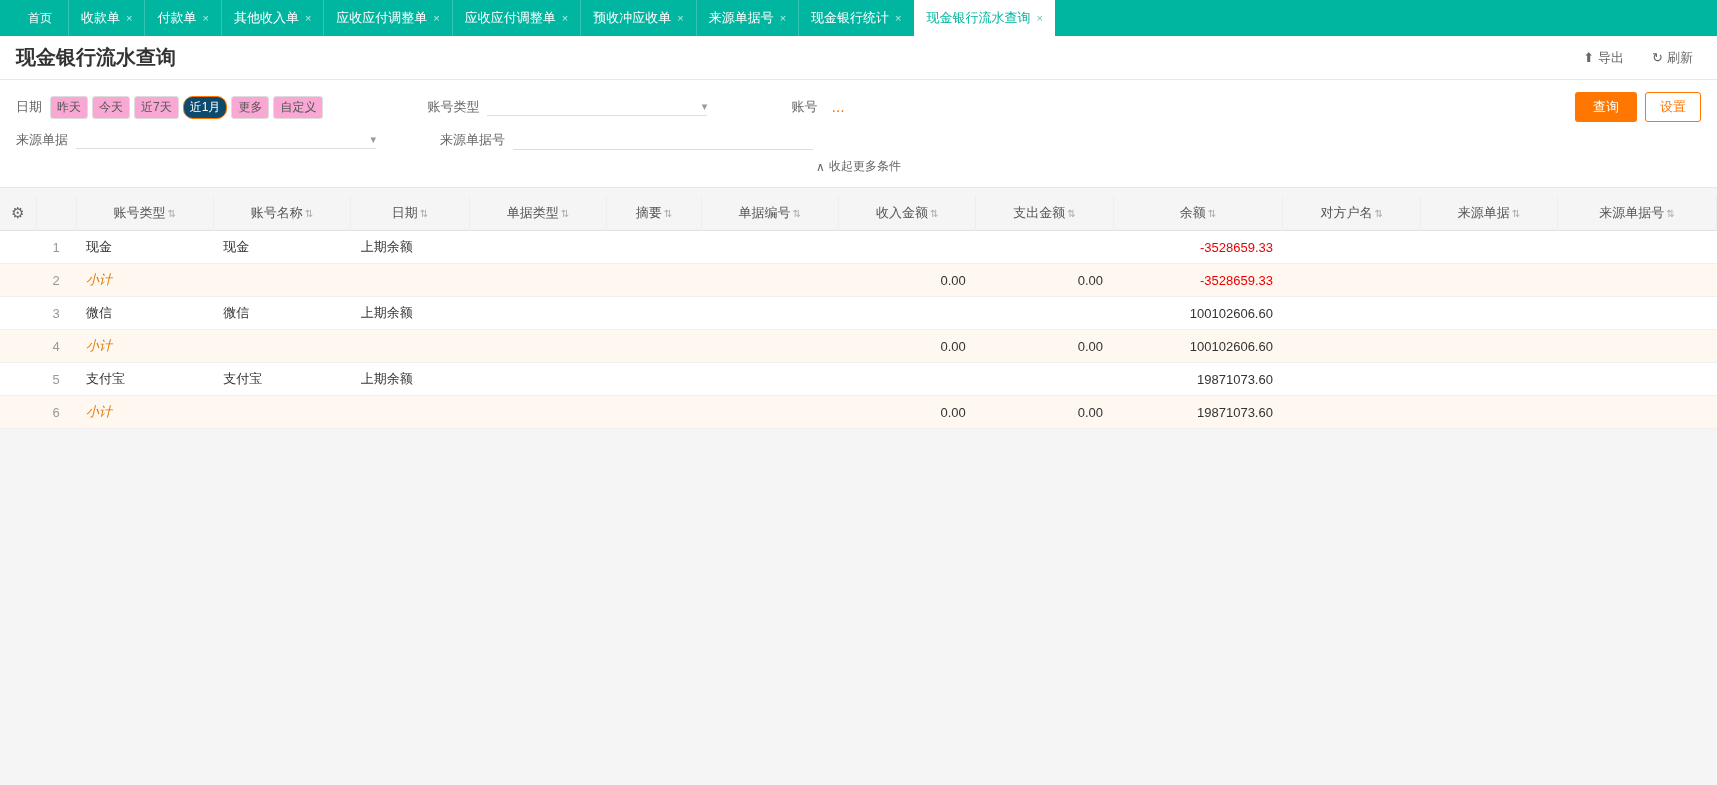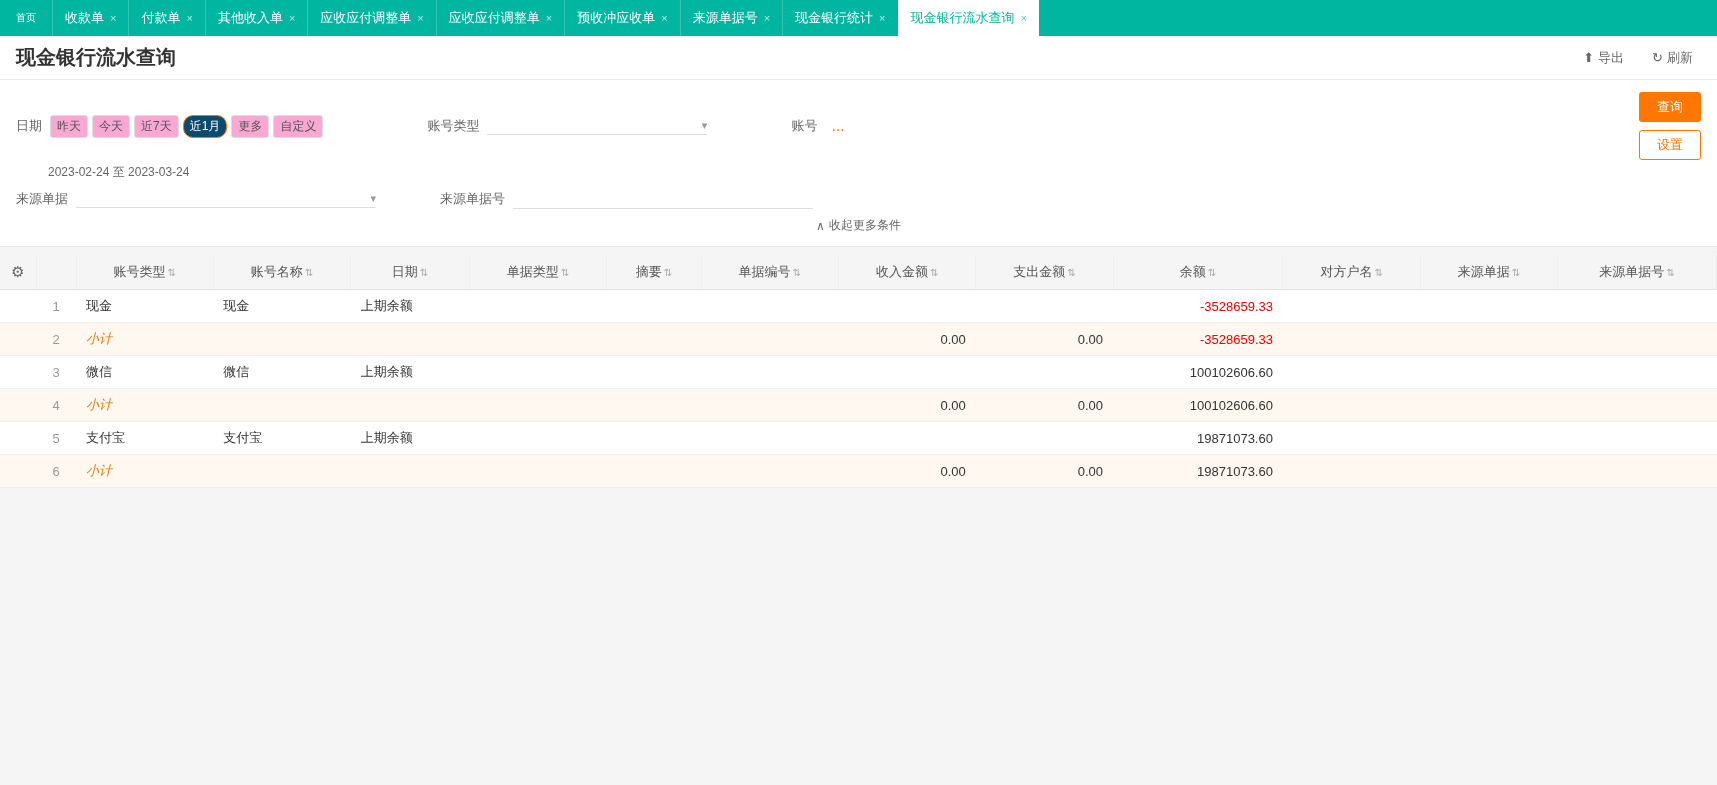--- a/index.html
+++ b/index.html
@@ -10,26 +10,27 @@
       display: flex;
       align-items: center;
       background: #00b6a0;
       height: 36px;
       padding: 0 0;
       overflow: hidden;
     }
     .top-nav .nav-home {
       padding: 0 16px;
       color: #fff;
-      font-size: 10px;
+      font-size: 12px;
       height: 100%;
       display: flex;
       align-items: center;
       cursor: pointer;
       white-space: nowrap;
+      margin-left: 12px;
     }
     .top-nav .nav-tab {
       display: flex;
       align-items: center;
       height: 100%;
       padding: 0 12px;
       color: #fff;
       font-size: 13px;
       cursor: pointer;
       white-space: nowrap;
@@ -324,29 +325,26 @@
         <span class="filter-select-text"></span>
         <span class="filter-select-arrow">▾</span>
       </div>
     </div>
 
     <div class="filter-item" style="margin-left:60px;align-items:center;">
       <span class="filter-label">账号</span>
       <span class="filter-dots">...</span>
     </div>
 
-    <div style="margin-left:auto; display:flex; gap:8px; flex-direction:column;">
+    <div style="margin-left:auto; display:flex; gap:8px; flex-direction:row;">
       <button class="btn-query">查询</button>
       <button class="btn-settings">设置</button>
     </div>
   </div>
 
-  <div style="margin-left:32px; margin-top:-4px; margin-bottom:8px;">
-    <span class="date-range">2023-02-24 至 2023-03-24</span>
-  </div>
   <div class="filter-row">
 
     <div class="filter-item">
       <span class="filter-label">来源单据</span>
       <div class="filter-select" style="min-width:300px;">
         <span class="filter-select-text"></span>
         <span class="filter-select-arrow">▾</span>
       </div>
     </div>
 

